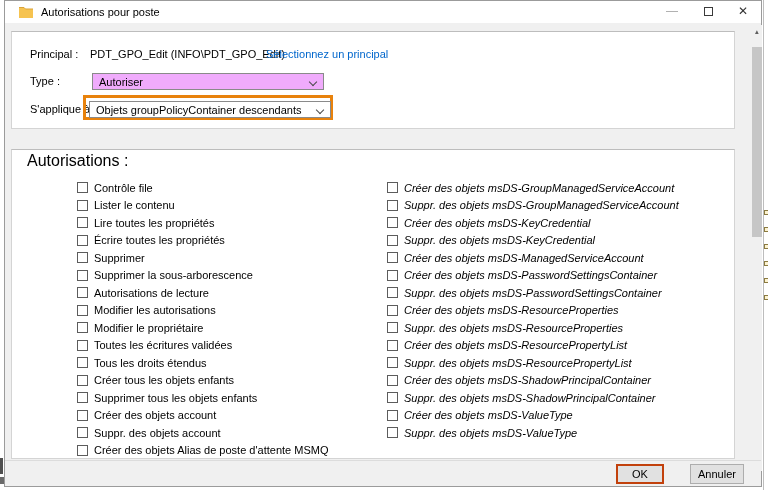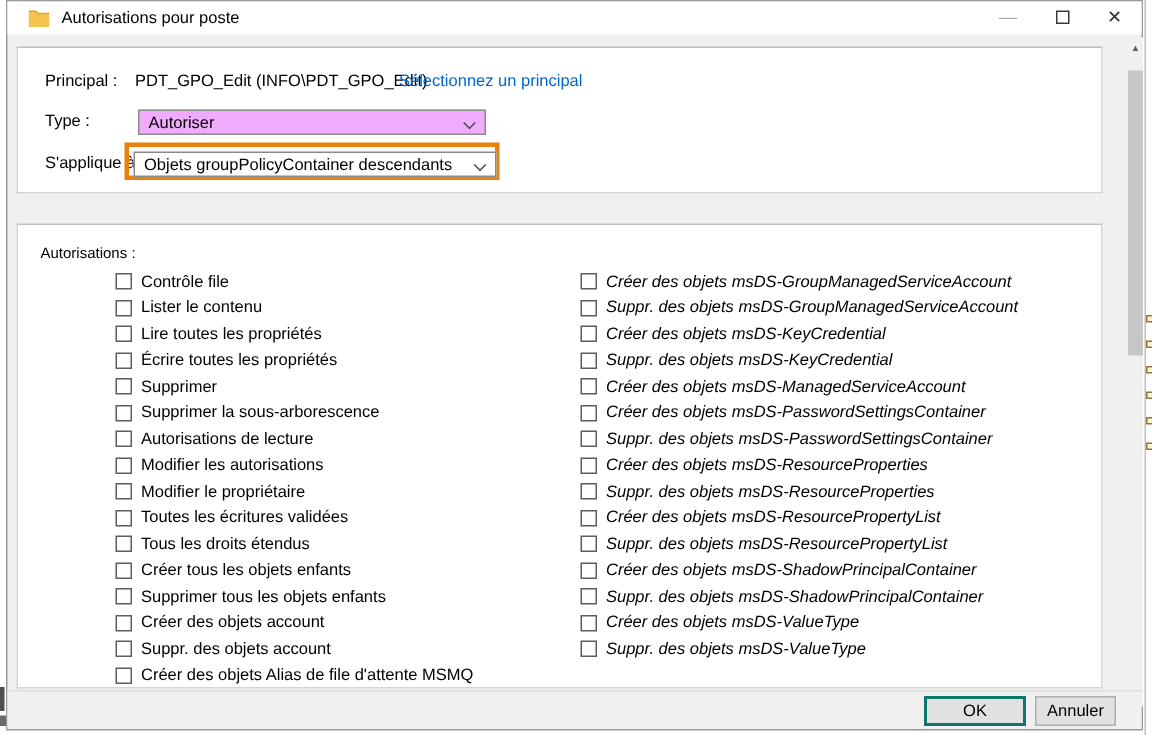--- a/index.html
+++ b/index.html
@@ -55,21 +55,21 @@
     position:absolute; right:7px; top:5px; width:6px; height:6px;
     border-right:1px solid #4a4a4a; border-bottom:1px solid #4a4a4a;
     transform:rotate(45deg);
   }
   .highlight-box {
     position:absolute; left:71px; top:63px; width:250px; height:25px;
     border:3px solid #e8820c; background:transparent;
   }
 
   
-  .perms-label { position:absolute; left:15px; top:14px; font-size:10px; }
+  .perms-label { position:absolute; left:15px; top:2px; font-size:16px; }
   .perm-col { position:absolute; top:29px; }
   .col-left  { left:65px; width:300px; }
   .col-right { left:375px; width:345px;font-style:italic; }
   .perm-row { height:17.5px; display:flex; align-items:center; }
   .cb {
     display:inline-block; width:11px; height:11px; background:#fff;
     border:1px solid #5c5c5c; margin-right:6px; flex:0 0 auto;
   }
   .perm-label { font-size:11px; white-space:nowrap; }
 
@@ -83,21 +83,21 @@
   
   .footer {
     position:absolute; left:0; right:0; bottom:0; height:26px;
     background:#f0f0f0; border-top:1px solid #dcdcdc;
   }
   .btn {
     position:absolute; top:3px; height:20px; font-size:11px;
     background:#e1e1e1; border:1px solid #adadad; text-align:center; line-height:18px;
     font-family:"Liberation Sans",sans-serif;
   }
-  .btn-ok { left:611px; width:68px; border:2px solid #0f766e; line-height:16px; }
+  .btn-ok { left:611px; width:48px; border:2px solid #c2410c; line-height:16px; }
   .btn-cancel { left:685px; width:54px; }
 </style>
 </head>
 <body>
 
 <div class="underlay-line"></div>
 <div class="frag" style="left:764px; top:227px;"></div>
 <div class="frag" style="left:764px; top:244px;"></div>
 <div class="frag" style="left:764px; top:261px;"></div>
 <div class="frag" style="left:764px; top:278px;"></div>
@@ -197,21 +197,21 @@
         <div class="perm-row">
           <span class="cb"></span>
           <span class="perm-label">Créer des objets account</span>
         </div>
         <div class="perm-row">
           <span class="cb"></span>
           <span class="perm-label">Suppr. des objets account</span>
         </div>
         <div class="perm-row">
           <span class="cb"></span>
-          <span class="perm-label">Créer des objets Alias de file d'attente MSMQ</span>
+          <span class="perm-label">Créer des objets Alias de poste d'attente MSMQ</span>
         </div>
       </div>
     <div class="perm-col col-right">
         <div class="perm-row">
           <span class="cb"></span>
           <span class="perm-label">Créer des objets msDS-GroupManagedServiceAccount</span>
         </div>
         <div class="perm-row">
           <span class="cb"></span>
           <span class="perm-label">Suppr. des objets msDS-GroupManagedServiceAccount</span>

